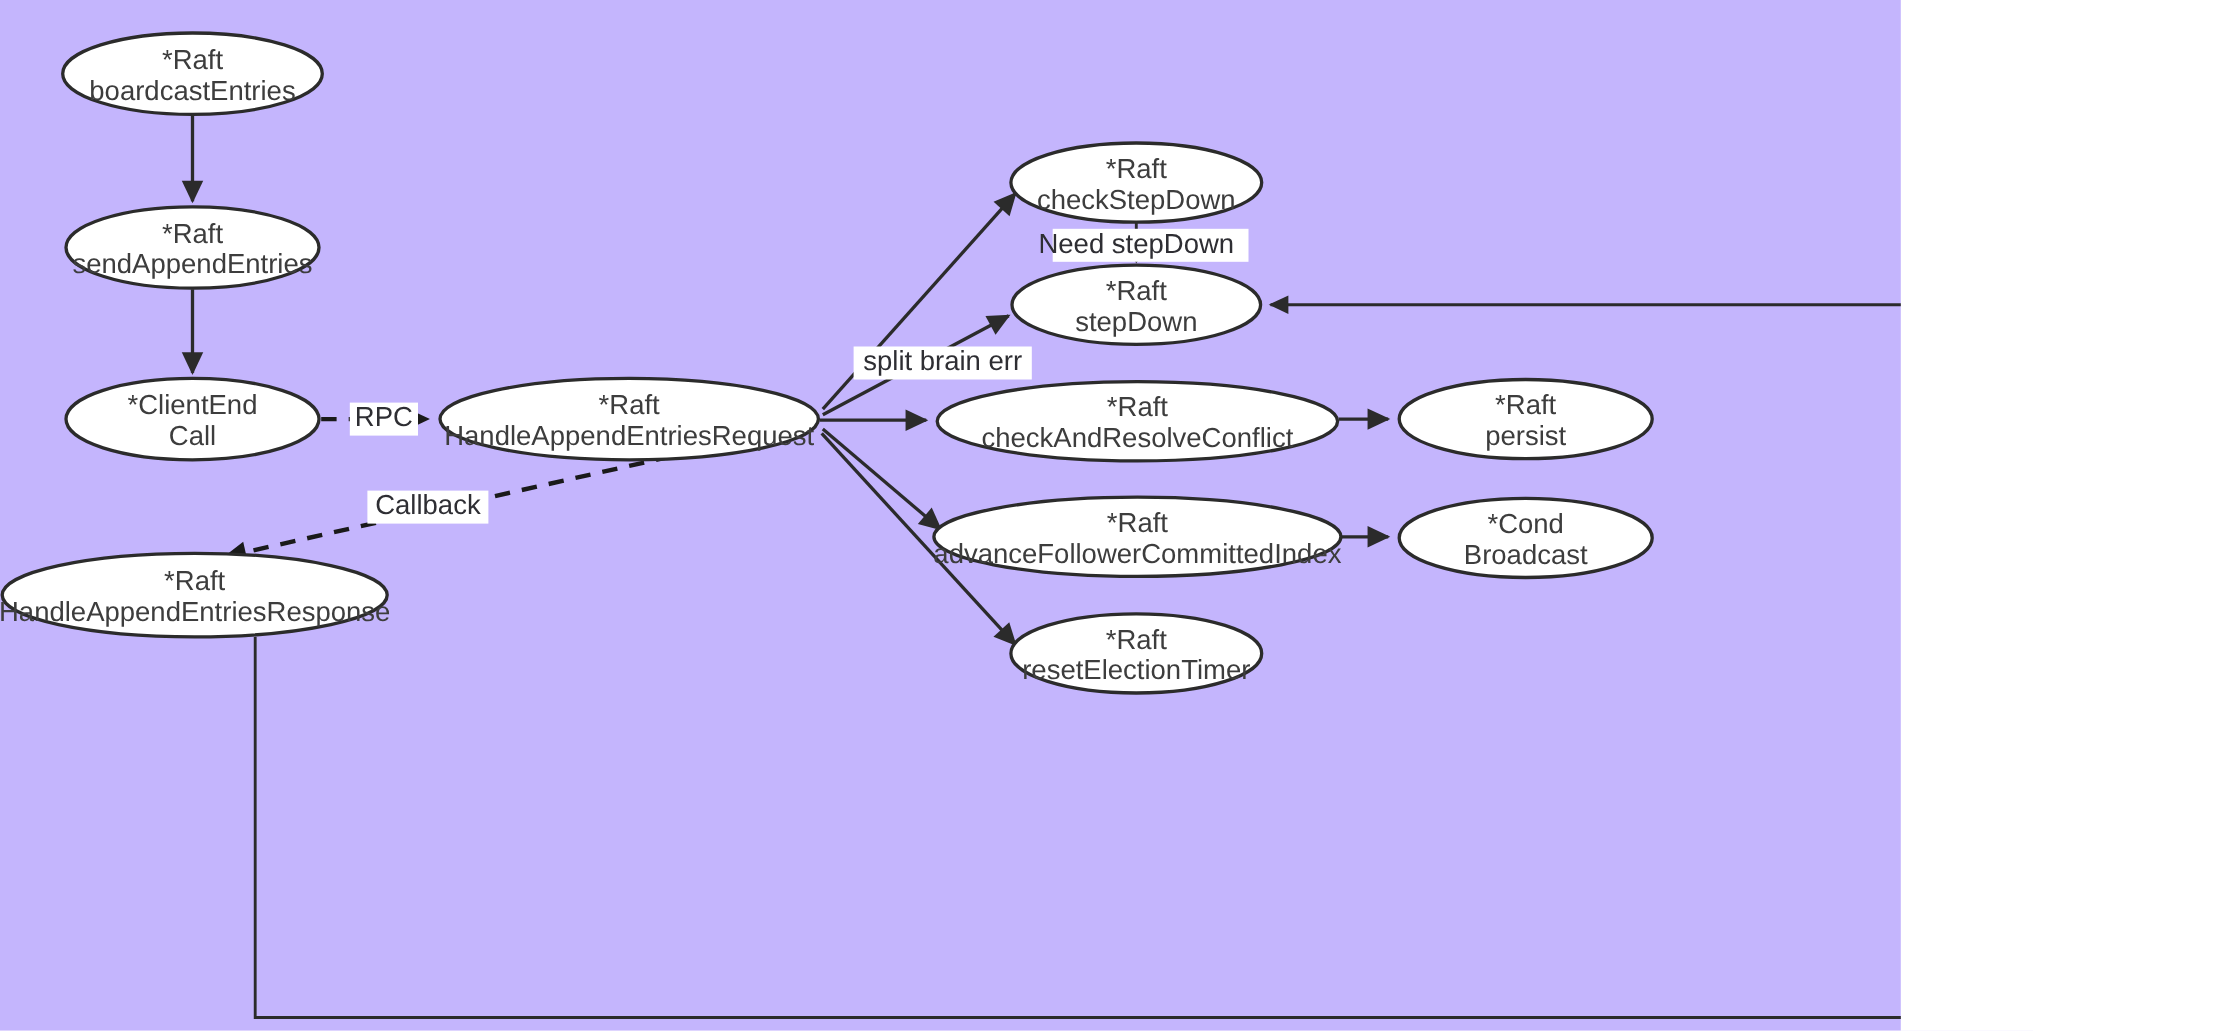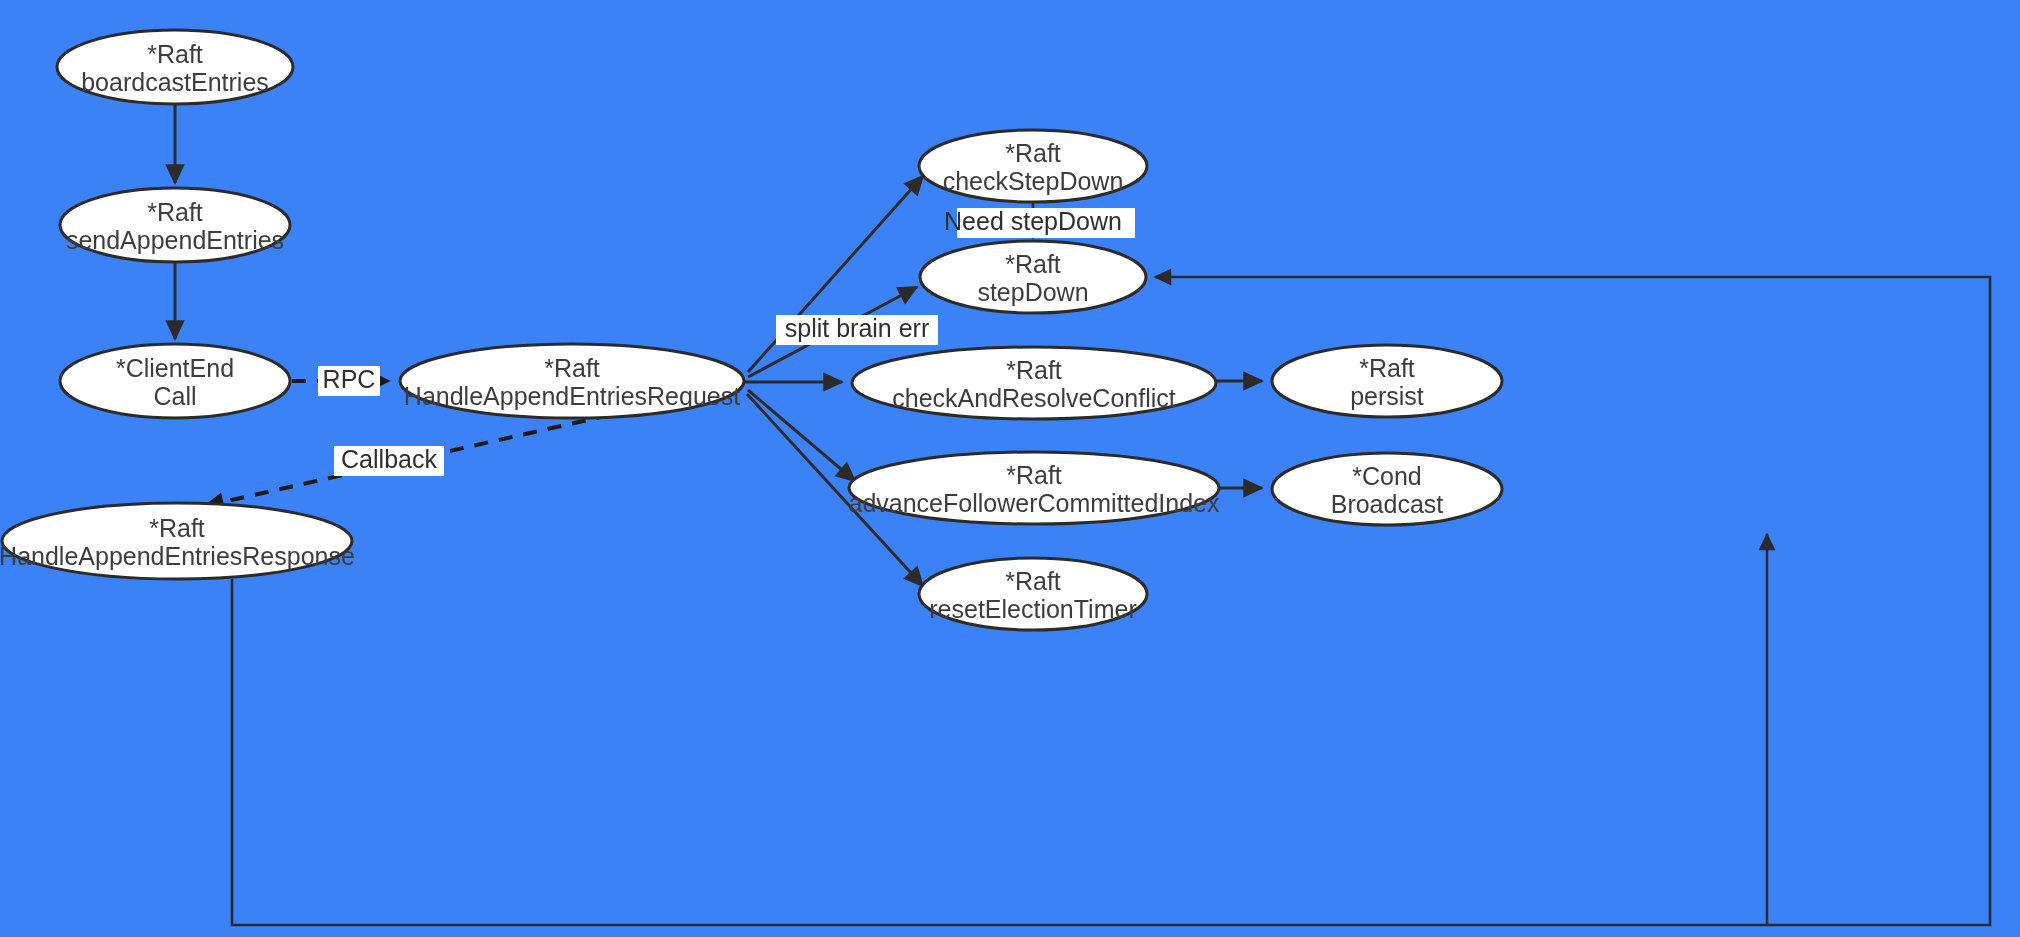--- a/index.html
+++ b/index.html
@@ -5,23 +5,23 @@
   html, body {
     margin: 0;
     padding: 0;
     background: #ffffff;
   }
   body {
     font-family: "Liberation Sans", sans-serif;
   }
   #diagram-root {
     position: relative;
-    width: 2020px;
+    width: 1728px;
     height: 937px;
-    background: #3b82f6;
+    background: #c4b5fd;
     overflow: hidden;
   }
   #graph-svg {
     position: absolute;
     top: 0;
     left: 0;
     width: 2020px;
     height: 937px;
     display: block;
   }

